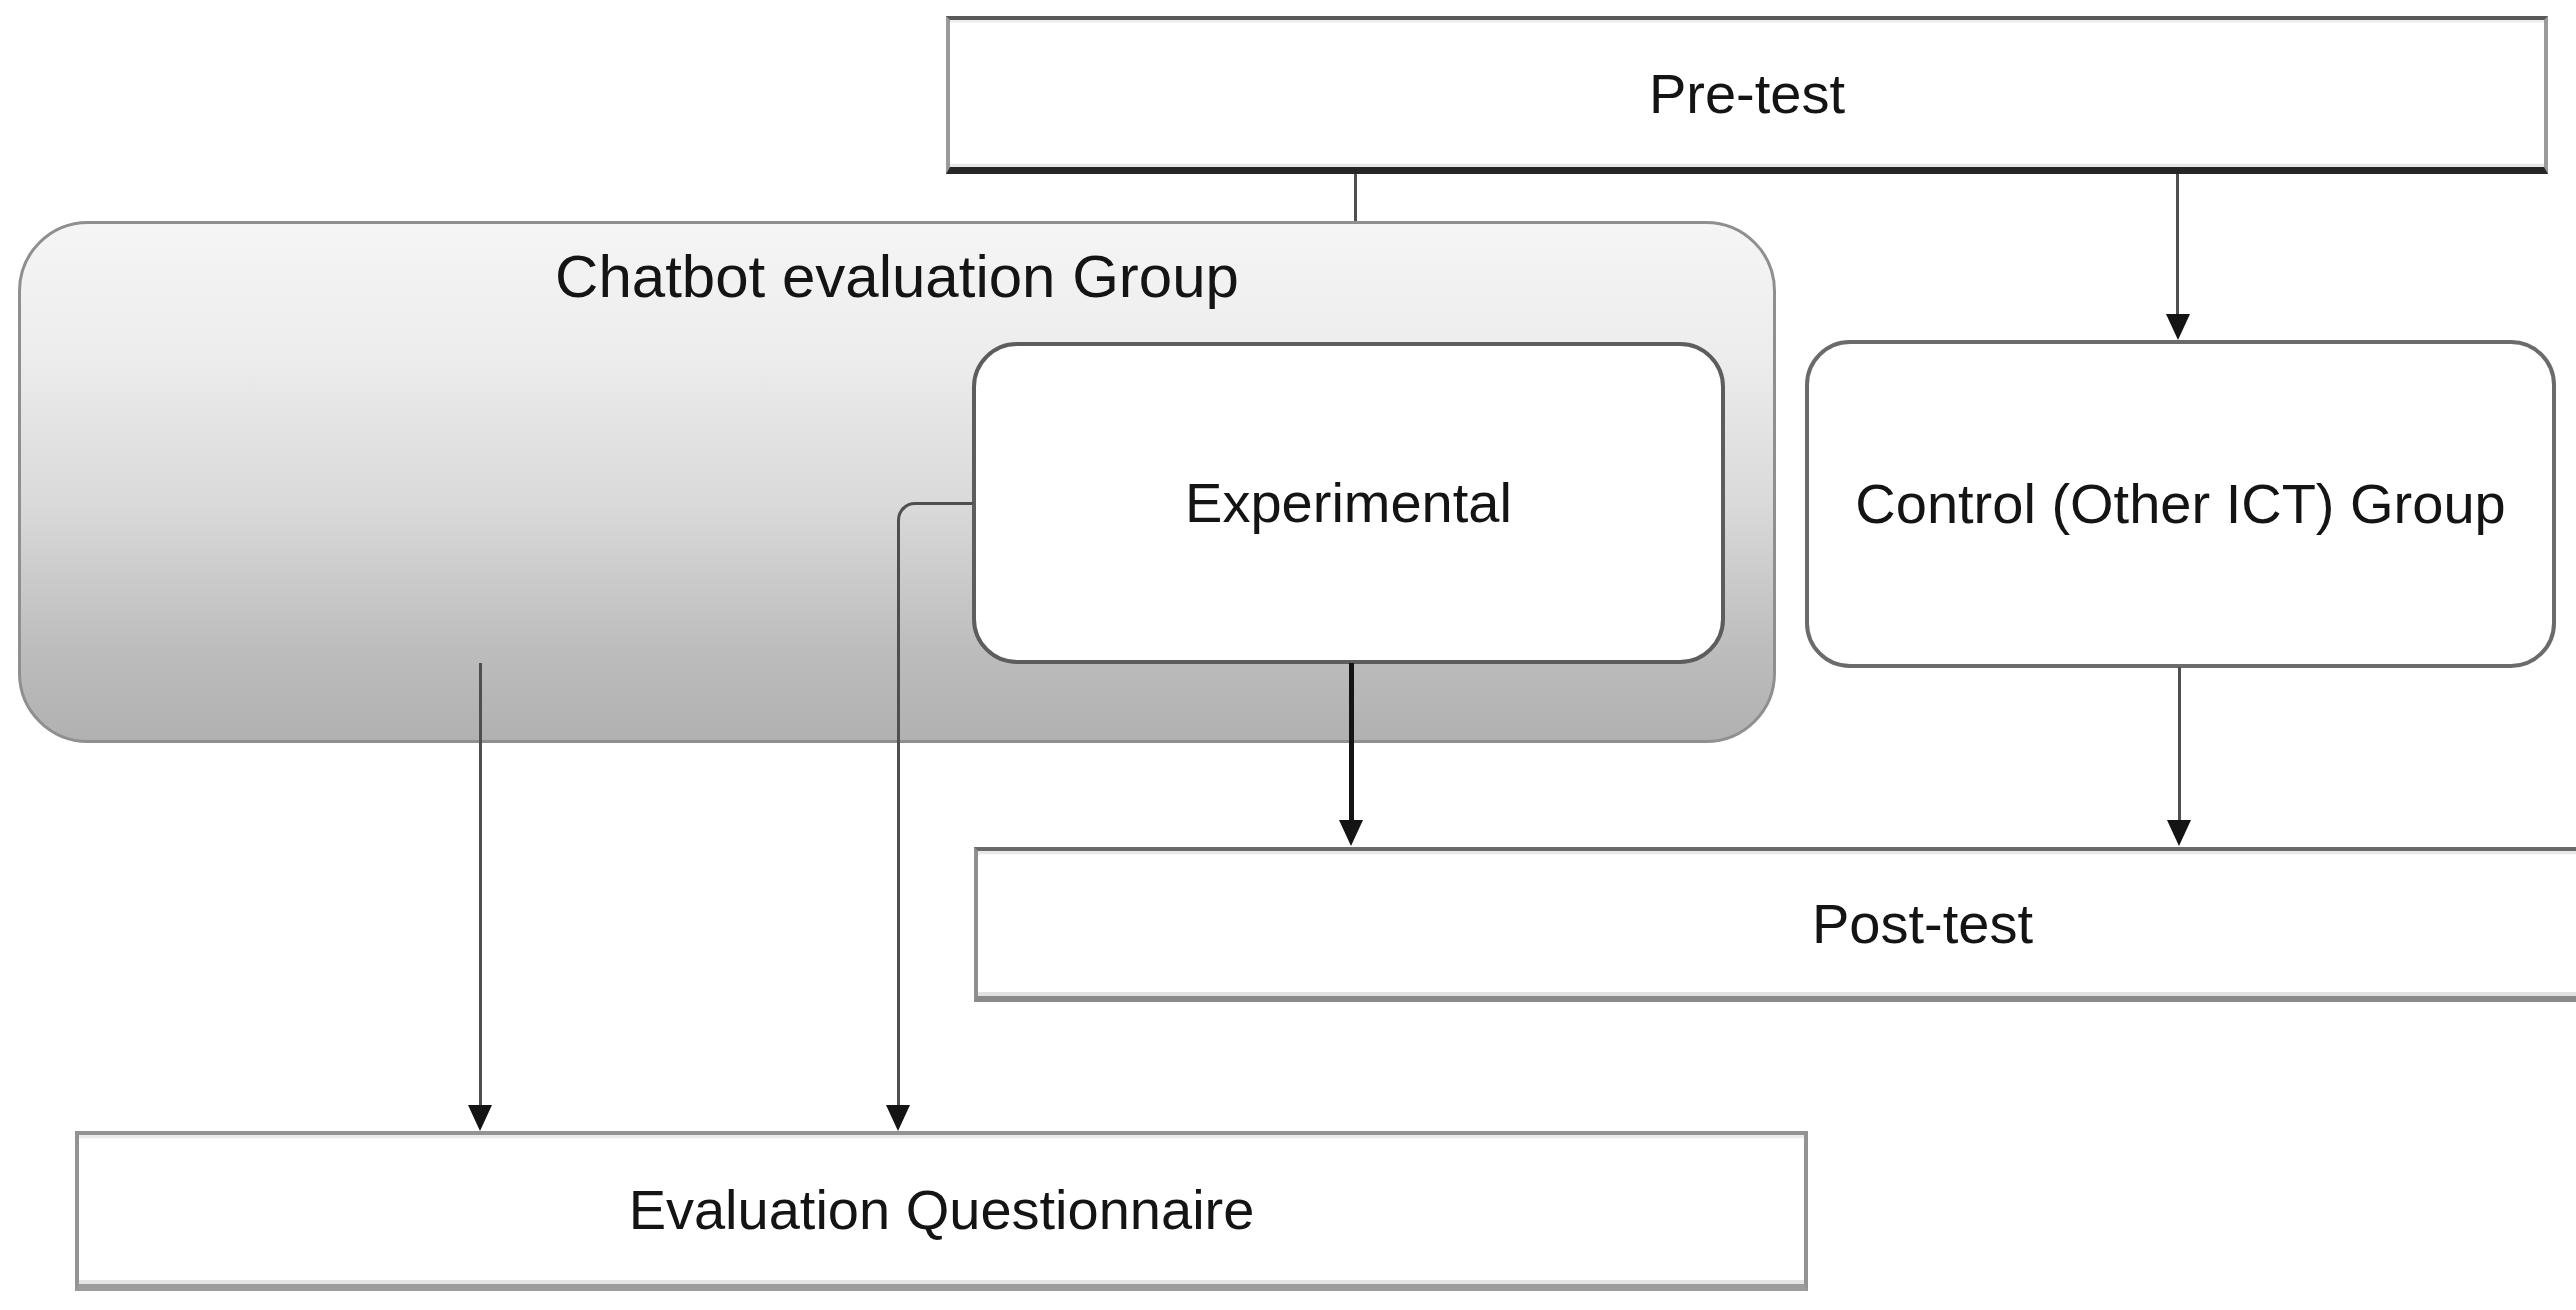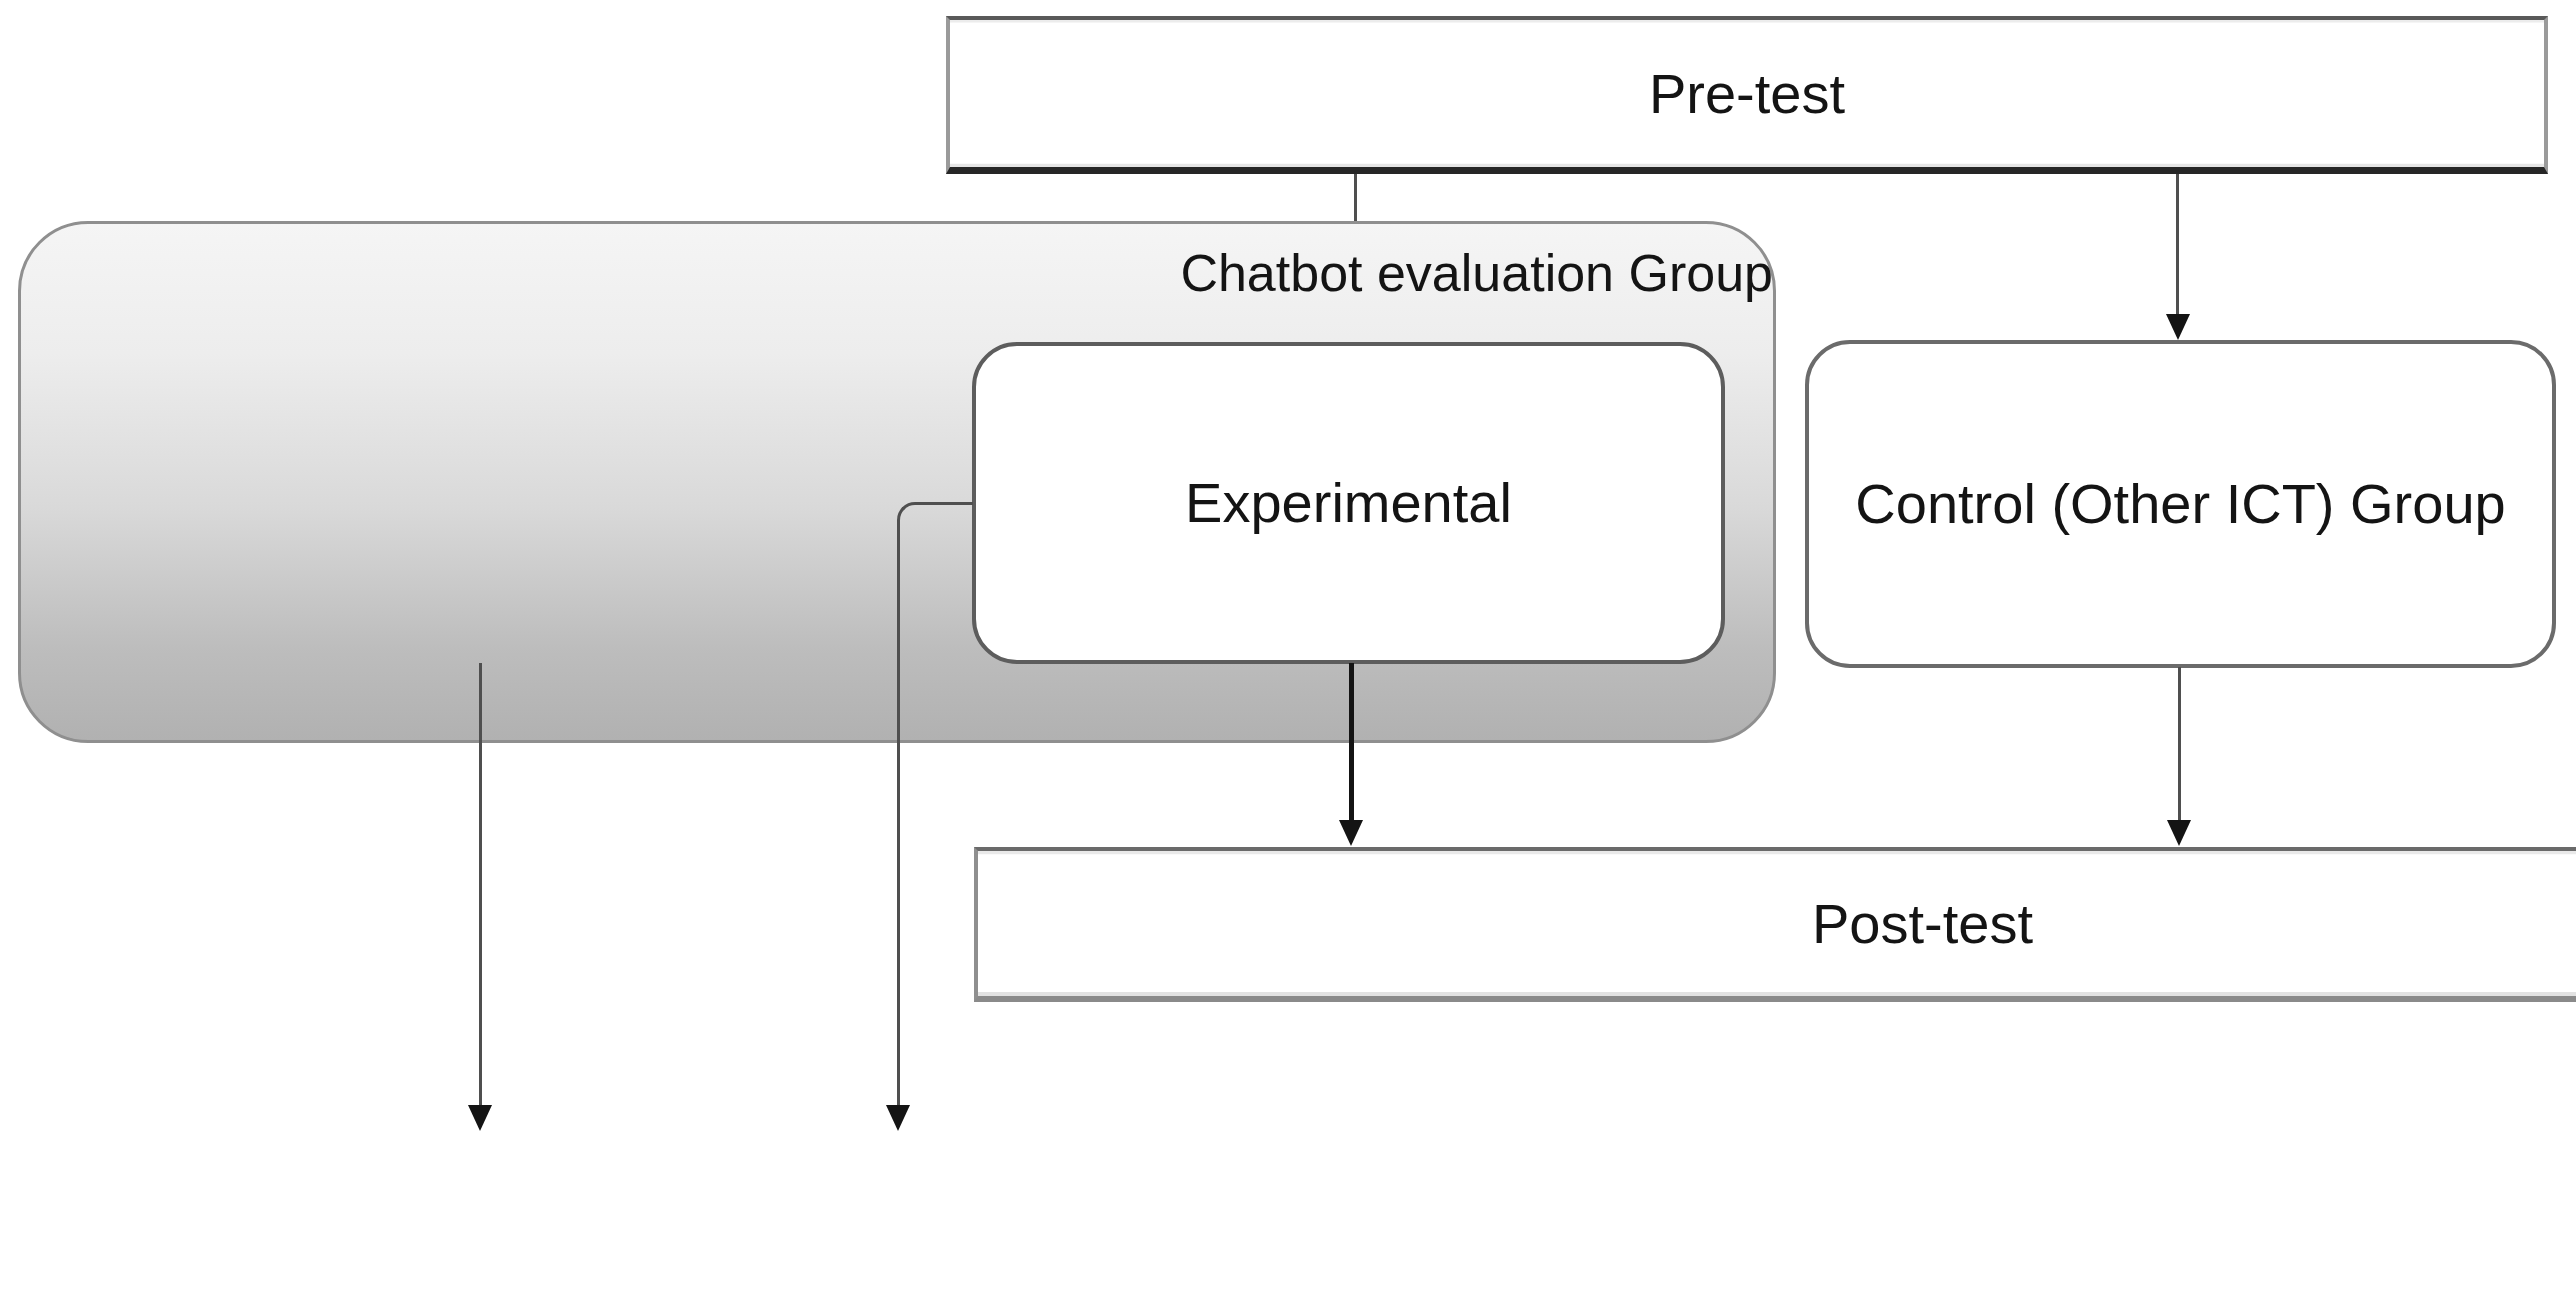--- a/index.html
+++ b/index.html
@@ -55,22 +55,22 @@
     position: absolute;
     left: 18px; top: 221px; width: 1758px; height: 522px;
     box-sizing: border-box;
     border: 3.3px solid #8f8f8f;
     border-radius: 70px;
     background: linear-gradient(180deg, #f5f5f5 0%, #ededed 25%, #d9d9d9 55%, #bdbdbd 82%, #b1b1b1 100%);
   }
   .group-title {
     position: absolute;
     left: 0; right: 0; top: 23px;
-    text-align: right;
-    font-size: 52px;
+    text-align: center;
+    font-size: 60px;
     line-height: 1;
     color: #141414;
   }
   
   .rounded {
     border: 4.1px solid #5d5d5d;
     border-radius: 45px;
   }
   .box-nonexp { left: 103px;  top: 342px; width: 757px; height: 322px; }
   .box-exp    { left: 972px; top: 342px; width: 753px; height: 322px; }
@@ -151,15 +151,18 @@
   <div class="vline edge-nonexp-quest"></div>
   <div class="arrowhead head-nonexp-quest"></div>
 
   <div class="elbow"></div>
   <div class="arrowhead head-exp-quest"></div>
 
   <div class="node box-posttest">
     <span>Post-test</span>
   </div>
 
+  <div class="node box-questionnaire">
+    <span>Evaluation Questionnaire</span>
+  </div>
 
 </div>
 
 
 </body></html>

